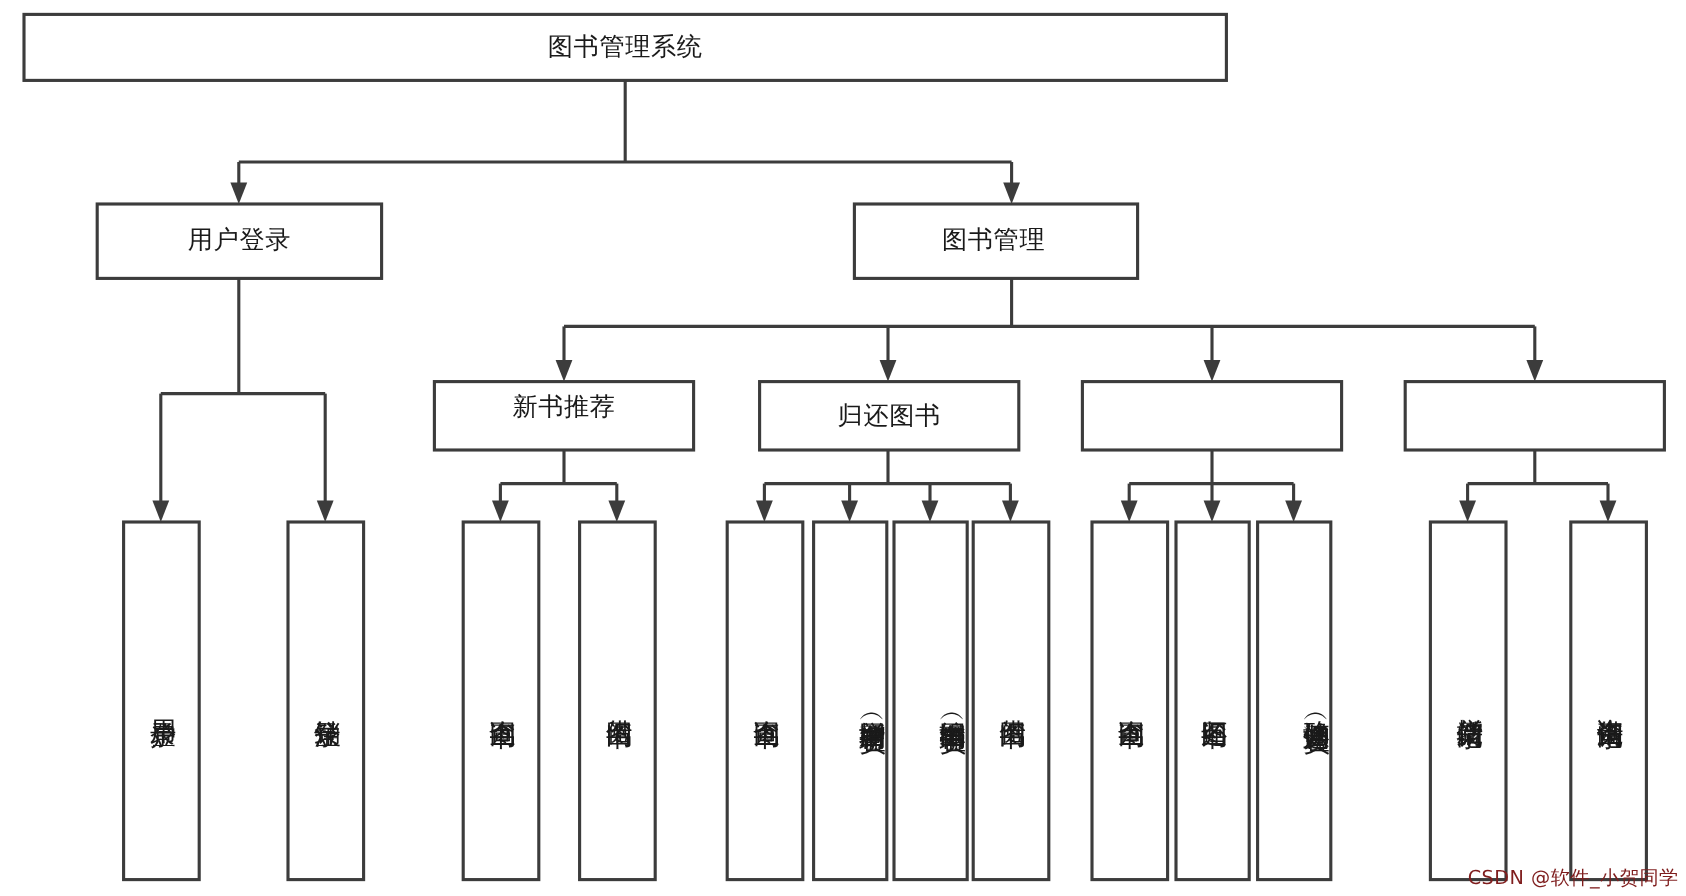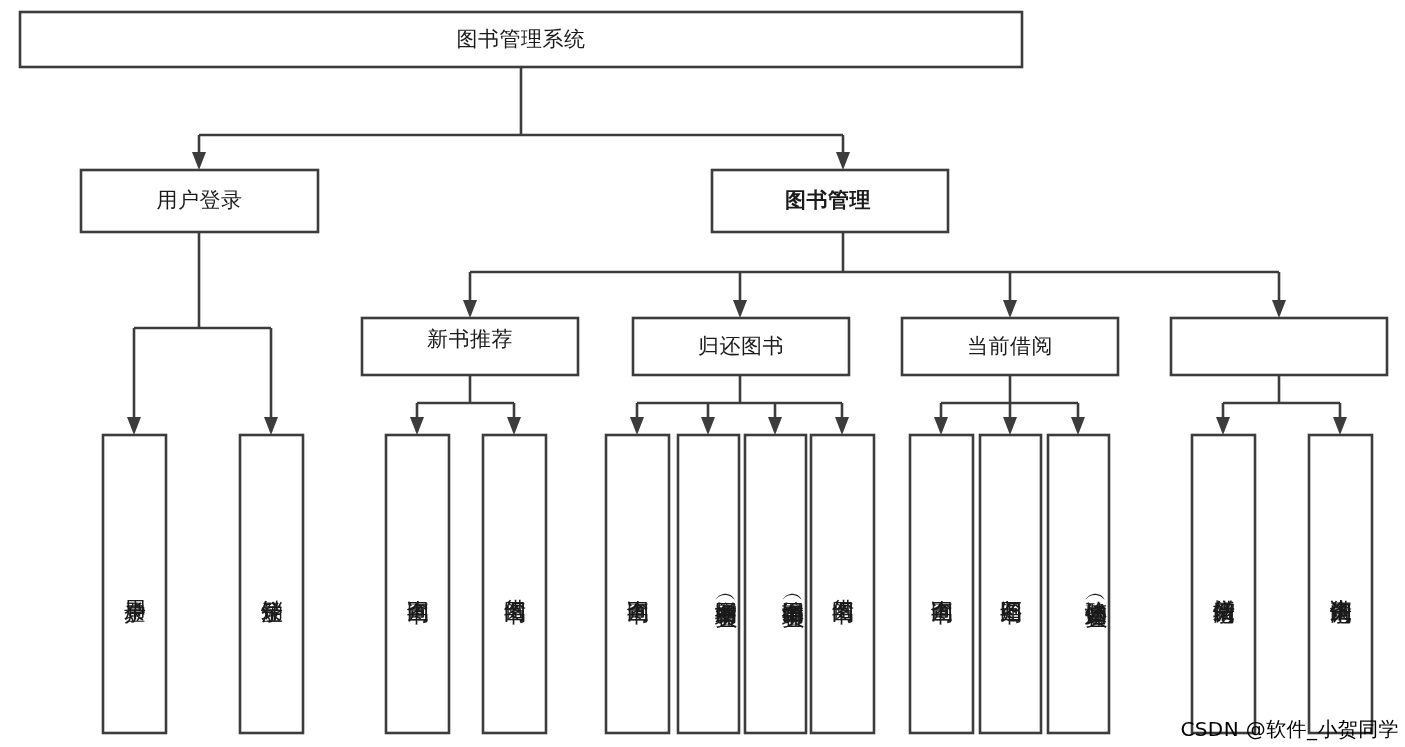--- a/index.html
+++ b/index.html
@@ -68,22 +68,22 @@
     padding-top: 6px;
   }
   .node-label.vert.centered {
     align-items: center;
     padding-top: 0;
   }
   .watermark {
     position: absolute;
     right: 6px;
     bottom: 4px;
-    font-size: 20px;
-    color: #000000;
+    font-size: 16px;
+    color: #7f1d1d;
     font-family: "DejaVu Sans", "Liberation Sans", sans-serif;
     white-space: nowrap;
     letter-spacing: 0.4px;
   }
 </style>
 </head>
 <body>
 
 <div id="diagram-root">
 
@@ -192,25 +192,24 @@
     <rect class="node-box" x="980" y="435" width="61" height="298"></rect>
     <rect class="node-box" x="1048" y="435" width="61" height="298"></rect>
 
     <rect class="node-box" x="1192" y="435" width="63" height="298"></rect>
     <rect class="node-box" x="1309" y="435" width="63" height="298"></rect>
   </svg>
 
   <div class="node-label horiz" style="left:20px; top:12px; width:1002px; height:55px;">图书管理系统</div>
 
   <div class="node-label horiz" style="left:81px; top:170px; width:237px; height:62px;">用户登录</div>
-  <div class="node-label horiz" style="left:712px; top:170px; width:232px; height:62px;font-weight:bold;">图书管理</div>
+  <div class="node-label horiz" style="left:712px; top:170px; width:232px; height:62px;">图书管理</div>
 
   <div class="node-label horiz" style="left:362px; top:318px; width:216px; height:43px;">新书推荐</div>
   <div class="node-label horiz" style="left:633px; top:318px; width:216px; height:57px;">归还图书</div>
-  <div class="node-label horiz" style="left:902px; top:318px; width:216px; height:57px;">当前借阅</div>
 
   <div class="node-label vert centered" style="left:103px; top:435px; width:63px; height:298px;">用户登录</div>
   <div class="node-label vert centered" style="left:240px; top:435px; width:63px; height:298px;">注销登录</div>
 
   <div class="node-label vert centered" style="left:386px; top:435px; width:63px; height:298px;">查询图书</div>
   <div class="node-label vert centered" style="left:483px; top:435px; width:63px; height:298px;">借阅图书</div>
 
   <div class="node-label vert centered" style="left:606px; top:435px; width:63px; height:298px;">查询图书</div>
   <div class="node-label vert" style="left:678px; top:435px; width:61px; height:298px;">新增图书（管理员）</div>
   <div class="node-label vert" style="left:745px; top:435px; width:61px; height:298px;">编辑图书（管理员）</div>

